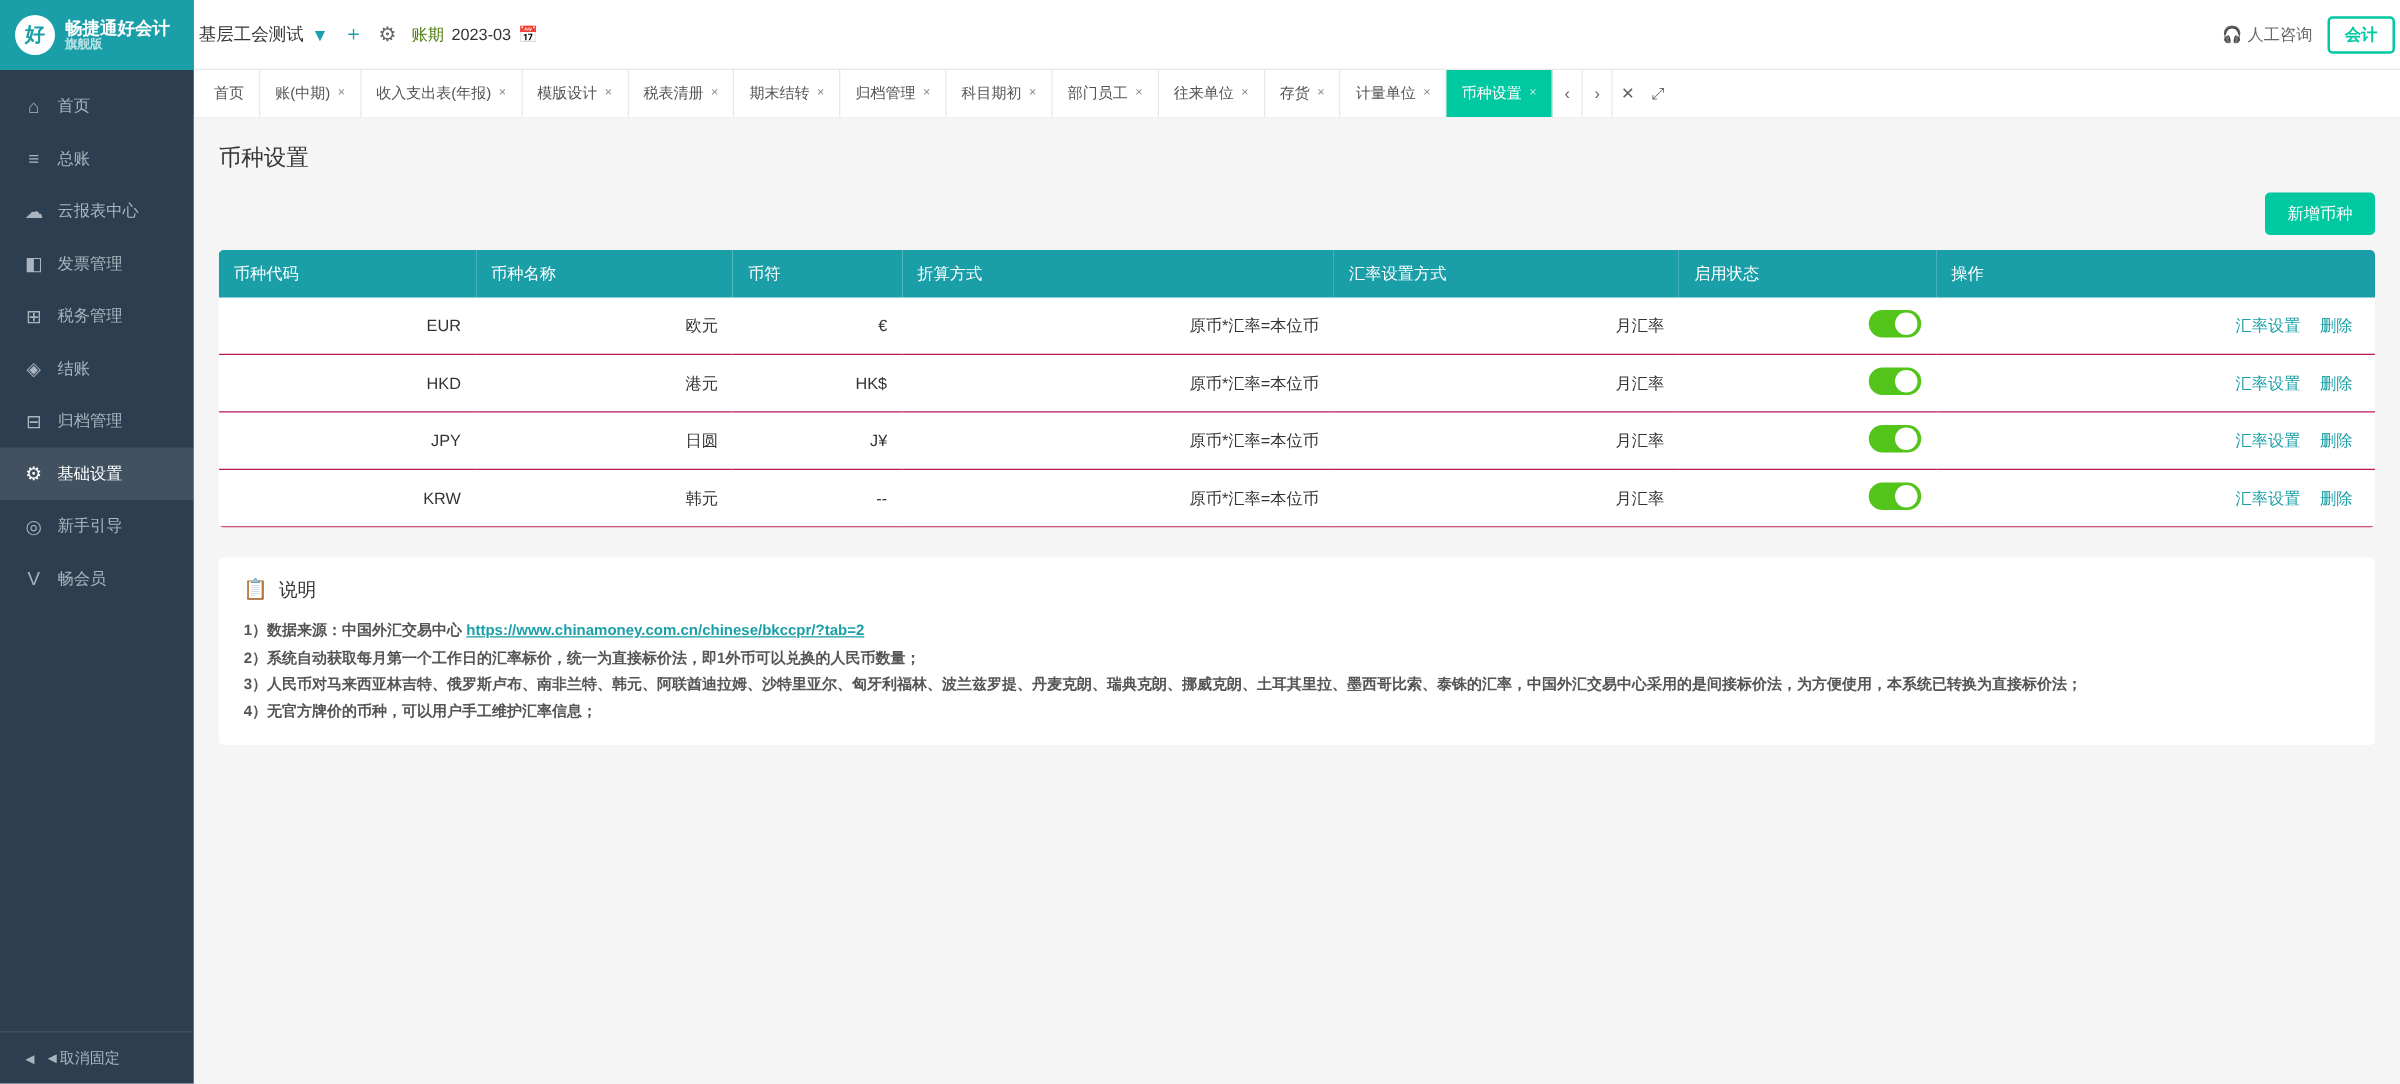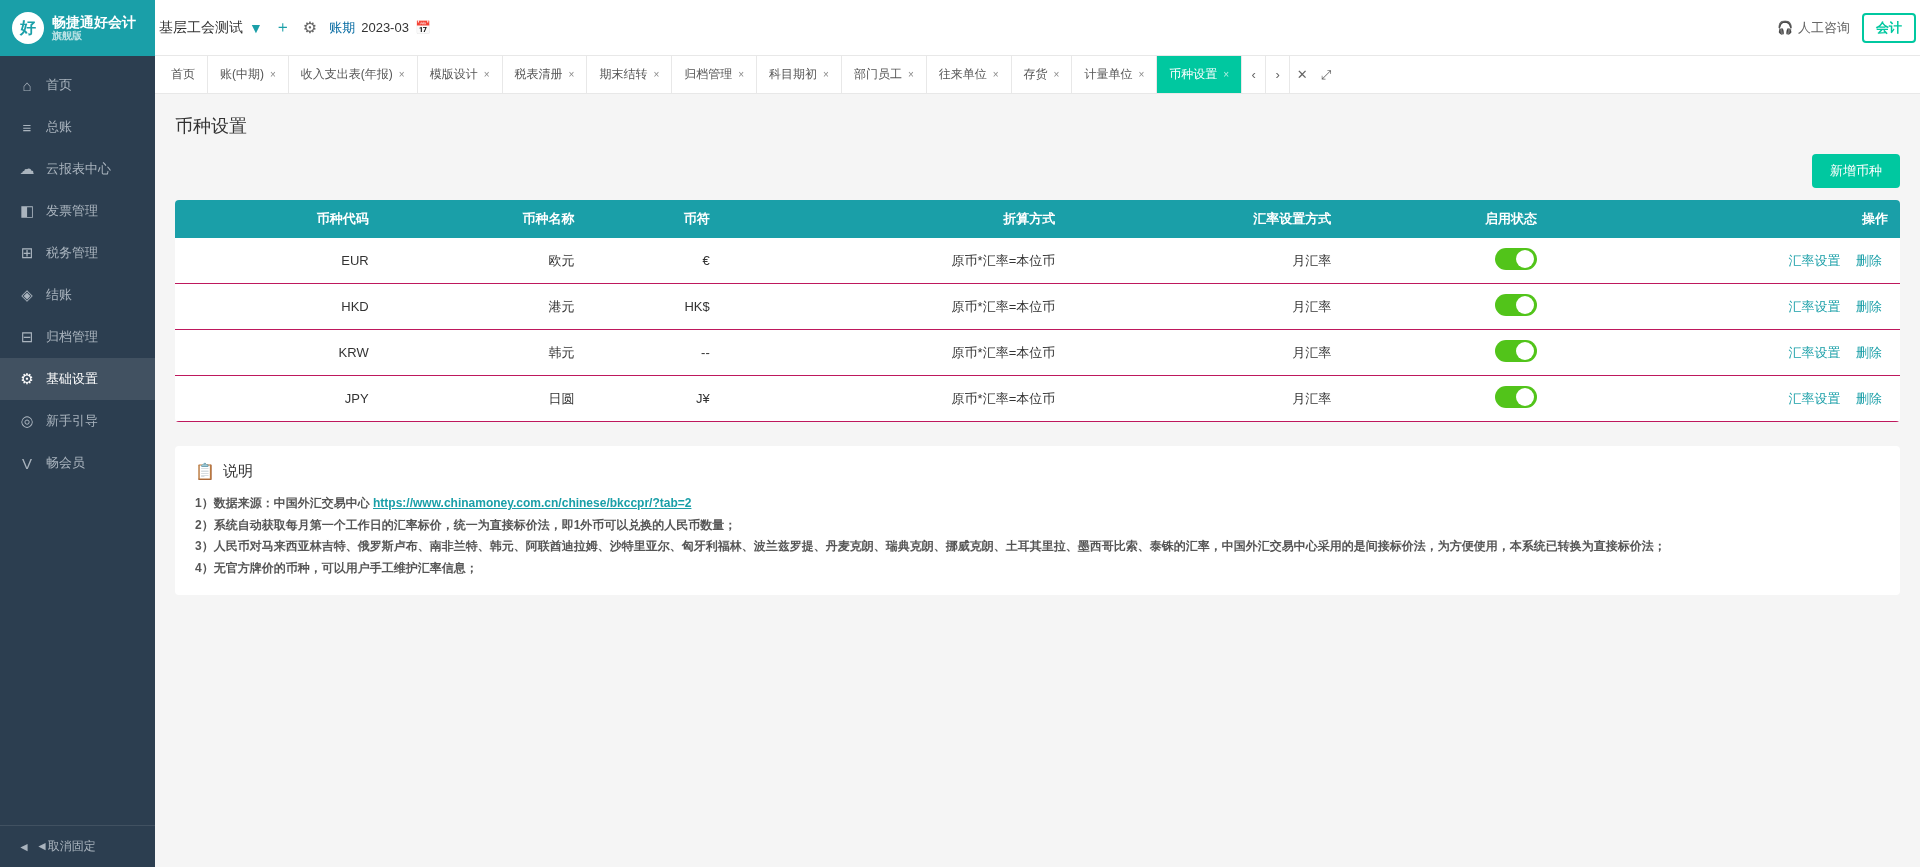--- a/index.html
+++ b/index.html
@@ -92,21 +92,21 @@
     .topbar-company .arrow { color: #1a9fa8; }
     .topbar-add { color: #1a9fa8; font-size: 16px; cursor: pointer; }
     .topbar-settings { color: #666; font-size: 16px; cursor: pointer; }
     .topbar-period {
       display: flex;
       align-items: center;
       gap: 6px;
       font-size: 13px;
       color: #333;
     }
-    .topbar-period .label { color: #0369a1; }
+    .topbar-period .label { color: #4d7c0f; }
     .topbar-period .cal { color: #1a9fa8; }
     .topbar-right {
       margin-left: auto;
       display: flex;
       align-items: center;
       gap: 12px;
     }
     .topbar-consult {
       display: flex;
       align-items: center;
@@ -230,22 +230,22 @@
       background: white;
       border-radius: 4px;
       overflow: hidden;
     }
     .data-table thead tr {
       background: #1a9fa8;
       color: white;
     }
     .data-table th {
       padding: 10px 12px;
-      text-align: right;
-      font-weight: bold;
+      text-align: left;
+      font-weight: normal;
       font-size: 13px;
     }
     .data-table td {
       padding: 10px 12px;
       text-align: right;
       border-bottom: 1px solid #be185d;
       font-size: 13px;
       color: #333;
     }
 
@@ -506,41 +506,41 @@
           <div class="toggle-thumb"></div>
         </div>
       </label>
     </td>
     <td>
       <span class="action-link">汇率设置</span>
       <span class="action-link">删除</span>
     </td>
   </tr>
           <tr>
-    <td>KRW</td>
-    <td>韩元</td>
-    <td>--</td>
+    <td>JPY</td>
+    <td>日圆</td>
+    <td>J¥</td>
     <td>原币*汇率=本位币</td>
     <td>月汇率</td>
     <td>
       <label class="toggle">
         <div class="toggle-track">
           <div class="toggle-thumb"></div>
         </div>
       </label>
     </td>
     <td>
       <span class="action-link">汇率设置</span>
       <span class="action-link">删除</span>
     </td>
   </tr>
           <tr>
-    <td>JPY</td>
-    <td>日圆</td>
-    <td>J¥</td>
+    <td>KRW</td>
+    <td>韩元</td>
+    <td>--</td>
     <td>原币*汇率=本位币</td>
     <td>月汇率</td>
     <td>
       <label class="toggle">
         <div class="toggle-track">
           <div class="toggle-thumb"></div>
         </div>
       </label>
     </td>
     <td>

